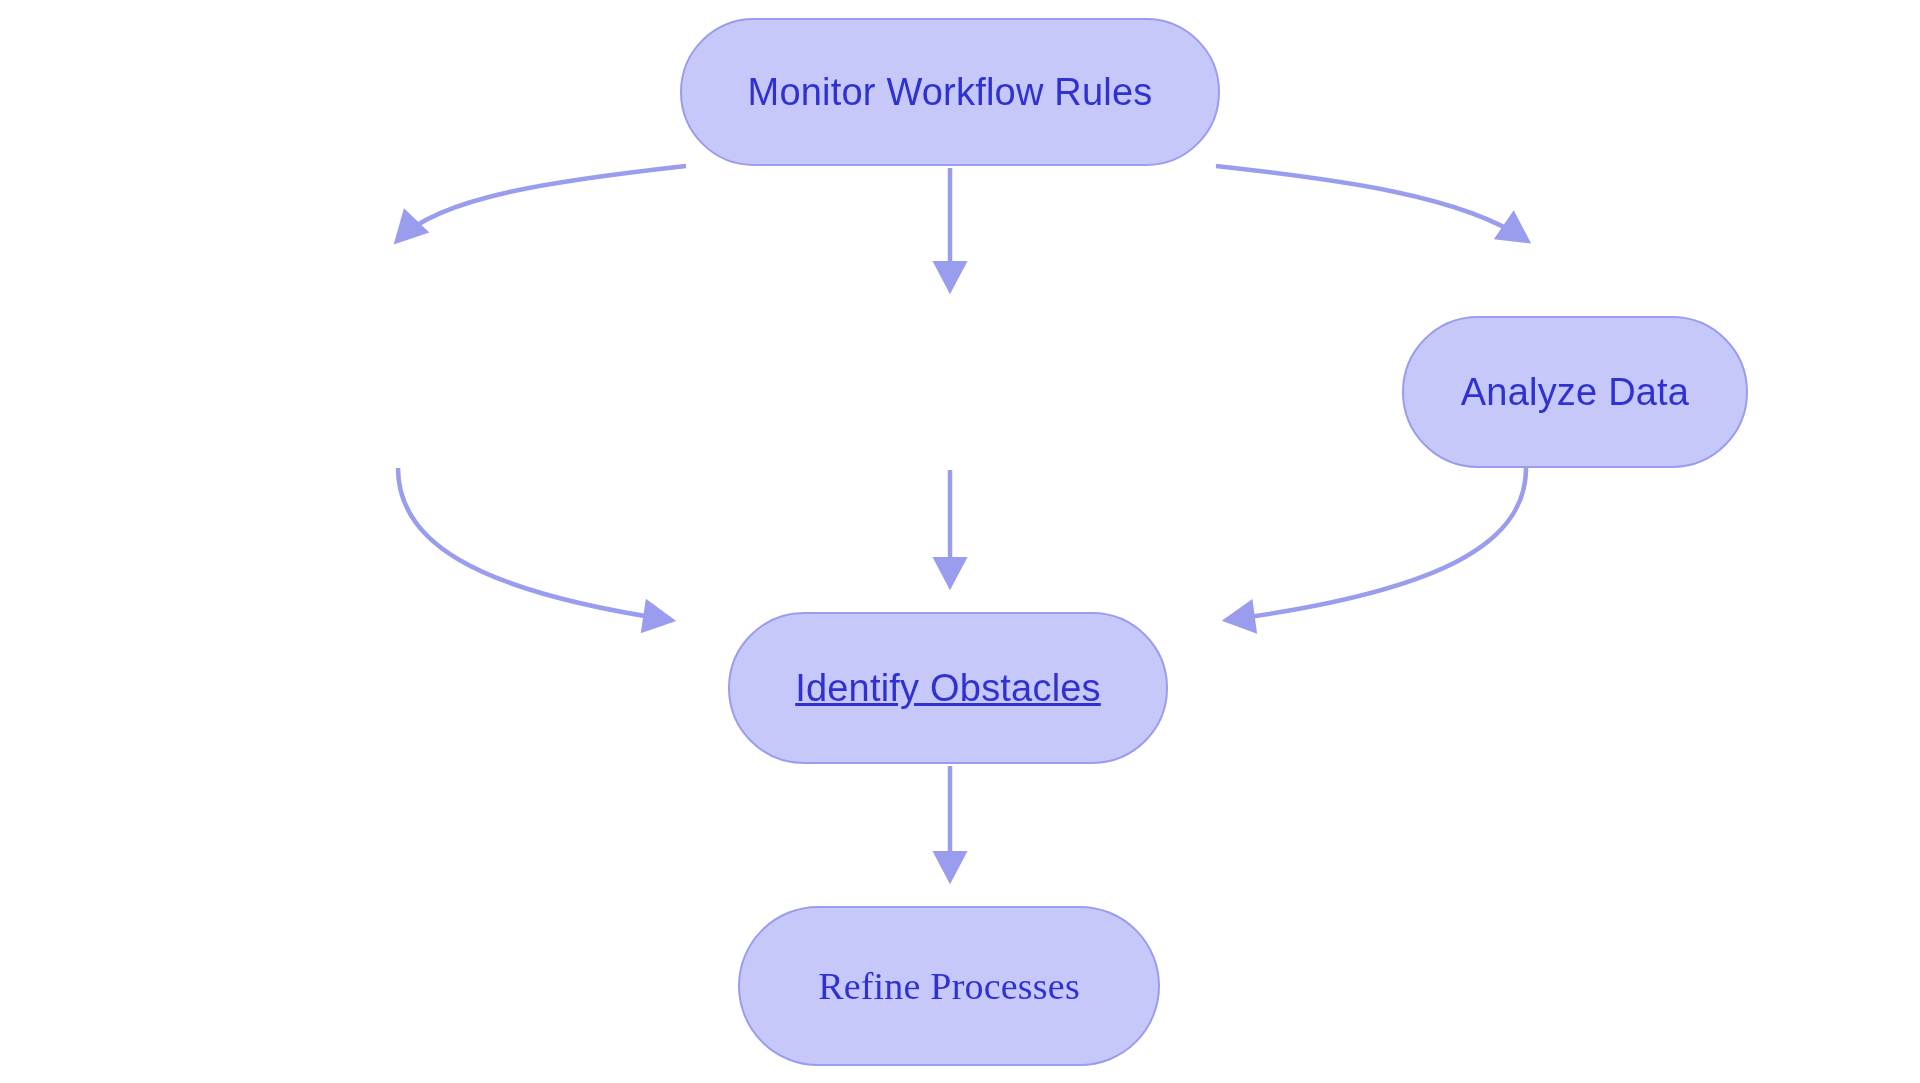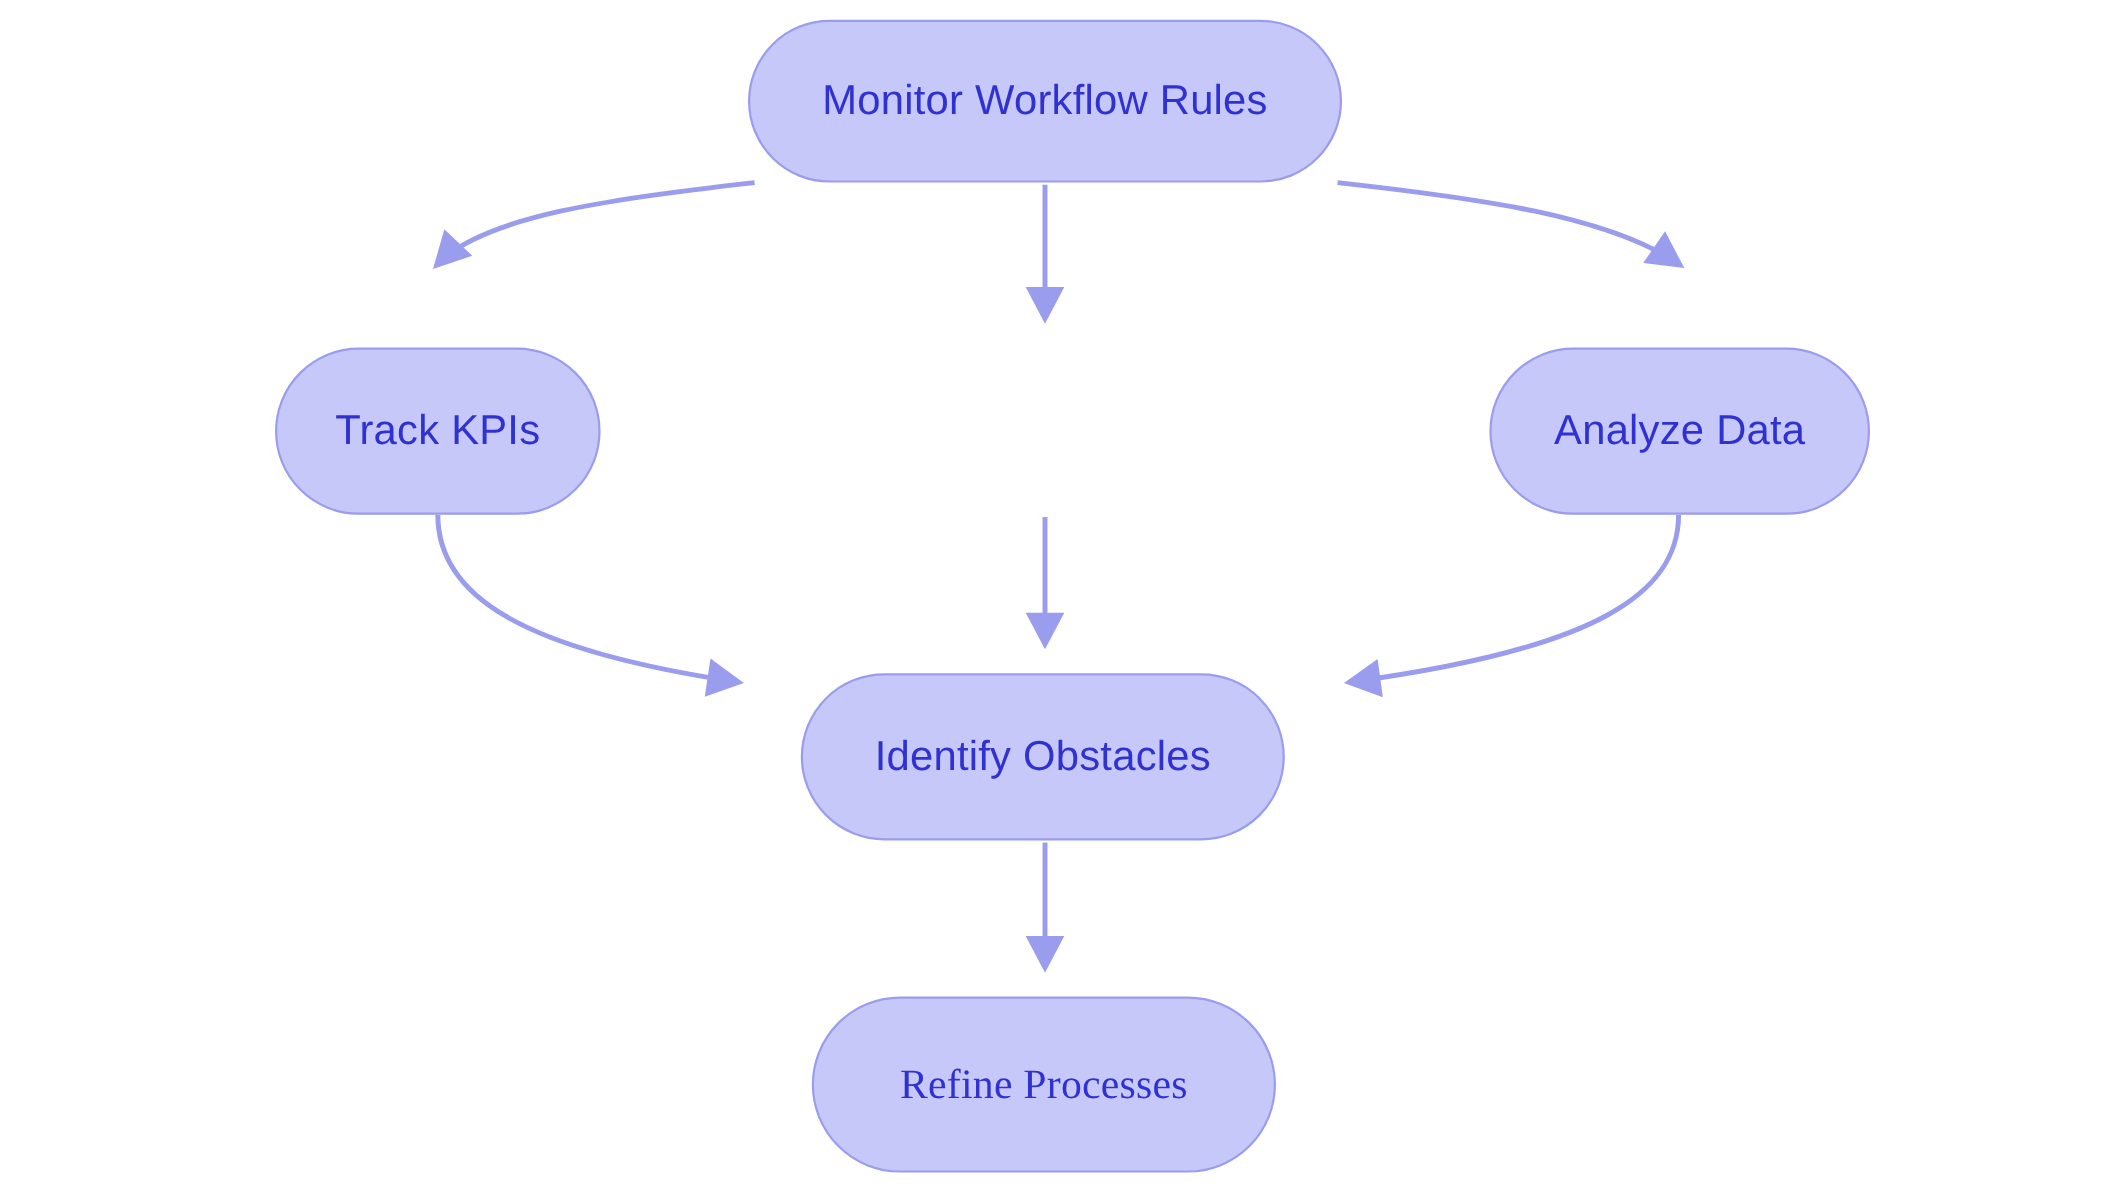--- a/index.html
+++ b/index.html
@@ -52,24 +52,24 @@
   #node-monitor-workflow-rules {
     left: 680px;  top: 18px;   width: 540px; height: 148px;
   }
   #node-track-kpis {
     left: 250px;  top: 316px;  width: 296px; height: 152px;
   }
   #node-gather-team-feedback {
     left: 684px;  top: 316px;  width: 532px; height: 152px;
   }
   #node-analyze-data {
-    left: 1354px; top: 316px;  width: 346px; height: 152px;
+    left: 1402px; top: 316px;  width: 346px; height: 152px;
   }
   #node-identify-obstacles {
-    left: 728px;  top: 612px;  width: 440px; height: 152px;
+    left: 728px;  top: 612px;  width: 440px; height: 152px; text-decoration: underline;
   }
   #node-refine-processes {
     left: 738px;  top: 906px;  width: 422px; height: 160px; font-family: Liberation Serif, serif;
   }
 </style>
 </head>
 <body>
 
 <div id="canvas">
 
@@ -95,23 +95,20 @@
       <path d="M 1526 468 C 1526 540, 1450 590, 1228 620" marker-end="url(#arrowhead)"></path>
 
       <path d="M 950 766 L 950 878" marker-end="url(#arrowhead)"></path>
     </g>
   </svg>
 
   <div class="node" id="node-monitor-workflow-rules">
     <span class="node-label">Monitor Workflow Rules</span>
   </div>
 
-  <div class="node" id="node-track-kpis">
-    <span class="node-label">Track KPIs</span>
-  </div>
 
 
   <div class="node" id="node-analyze-data">
     <span class="node-label">Analyze Data</span>
   </div>
 
   <div class="node" id="node-identify-obstacles">
     <span class="node-label">Identify Obstacles</span>
   </div>
 

